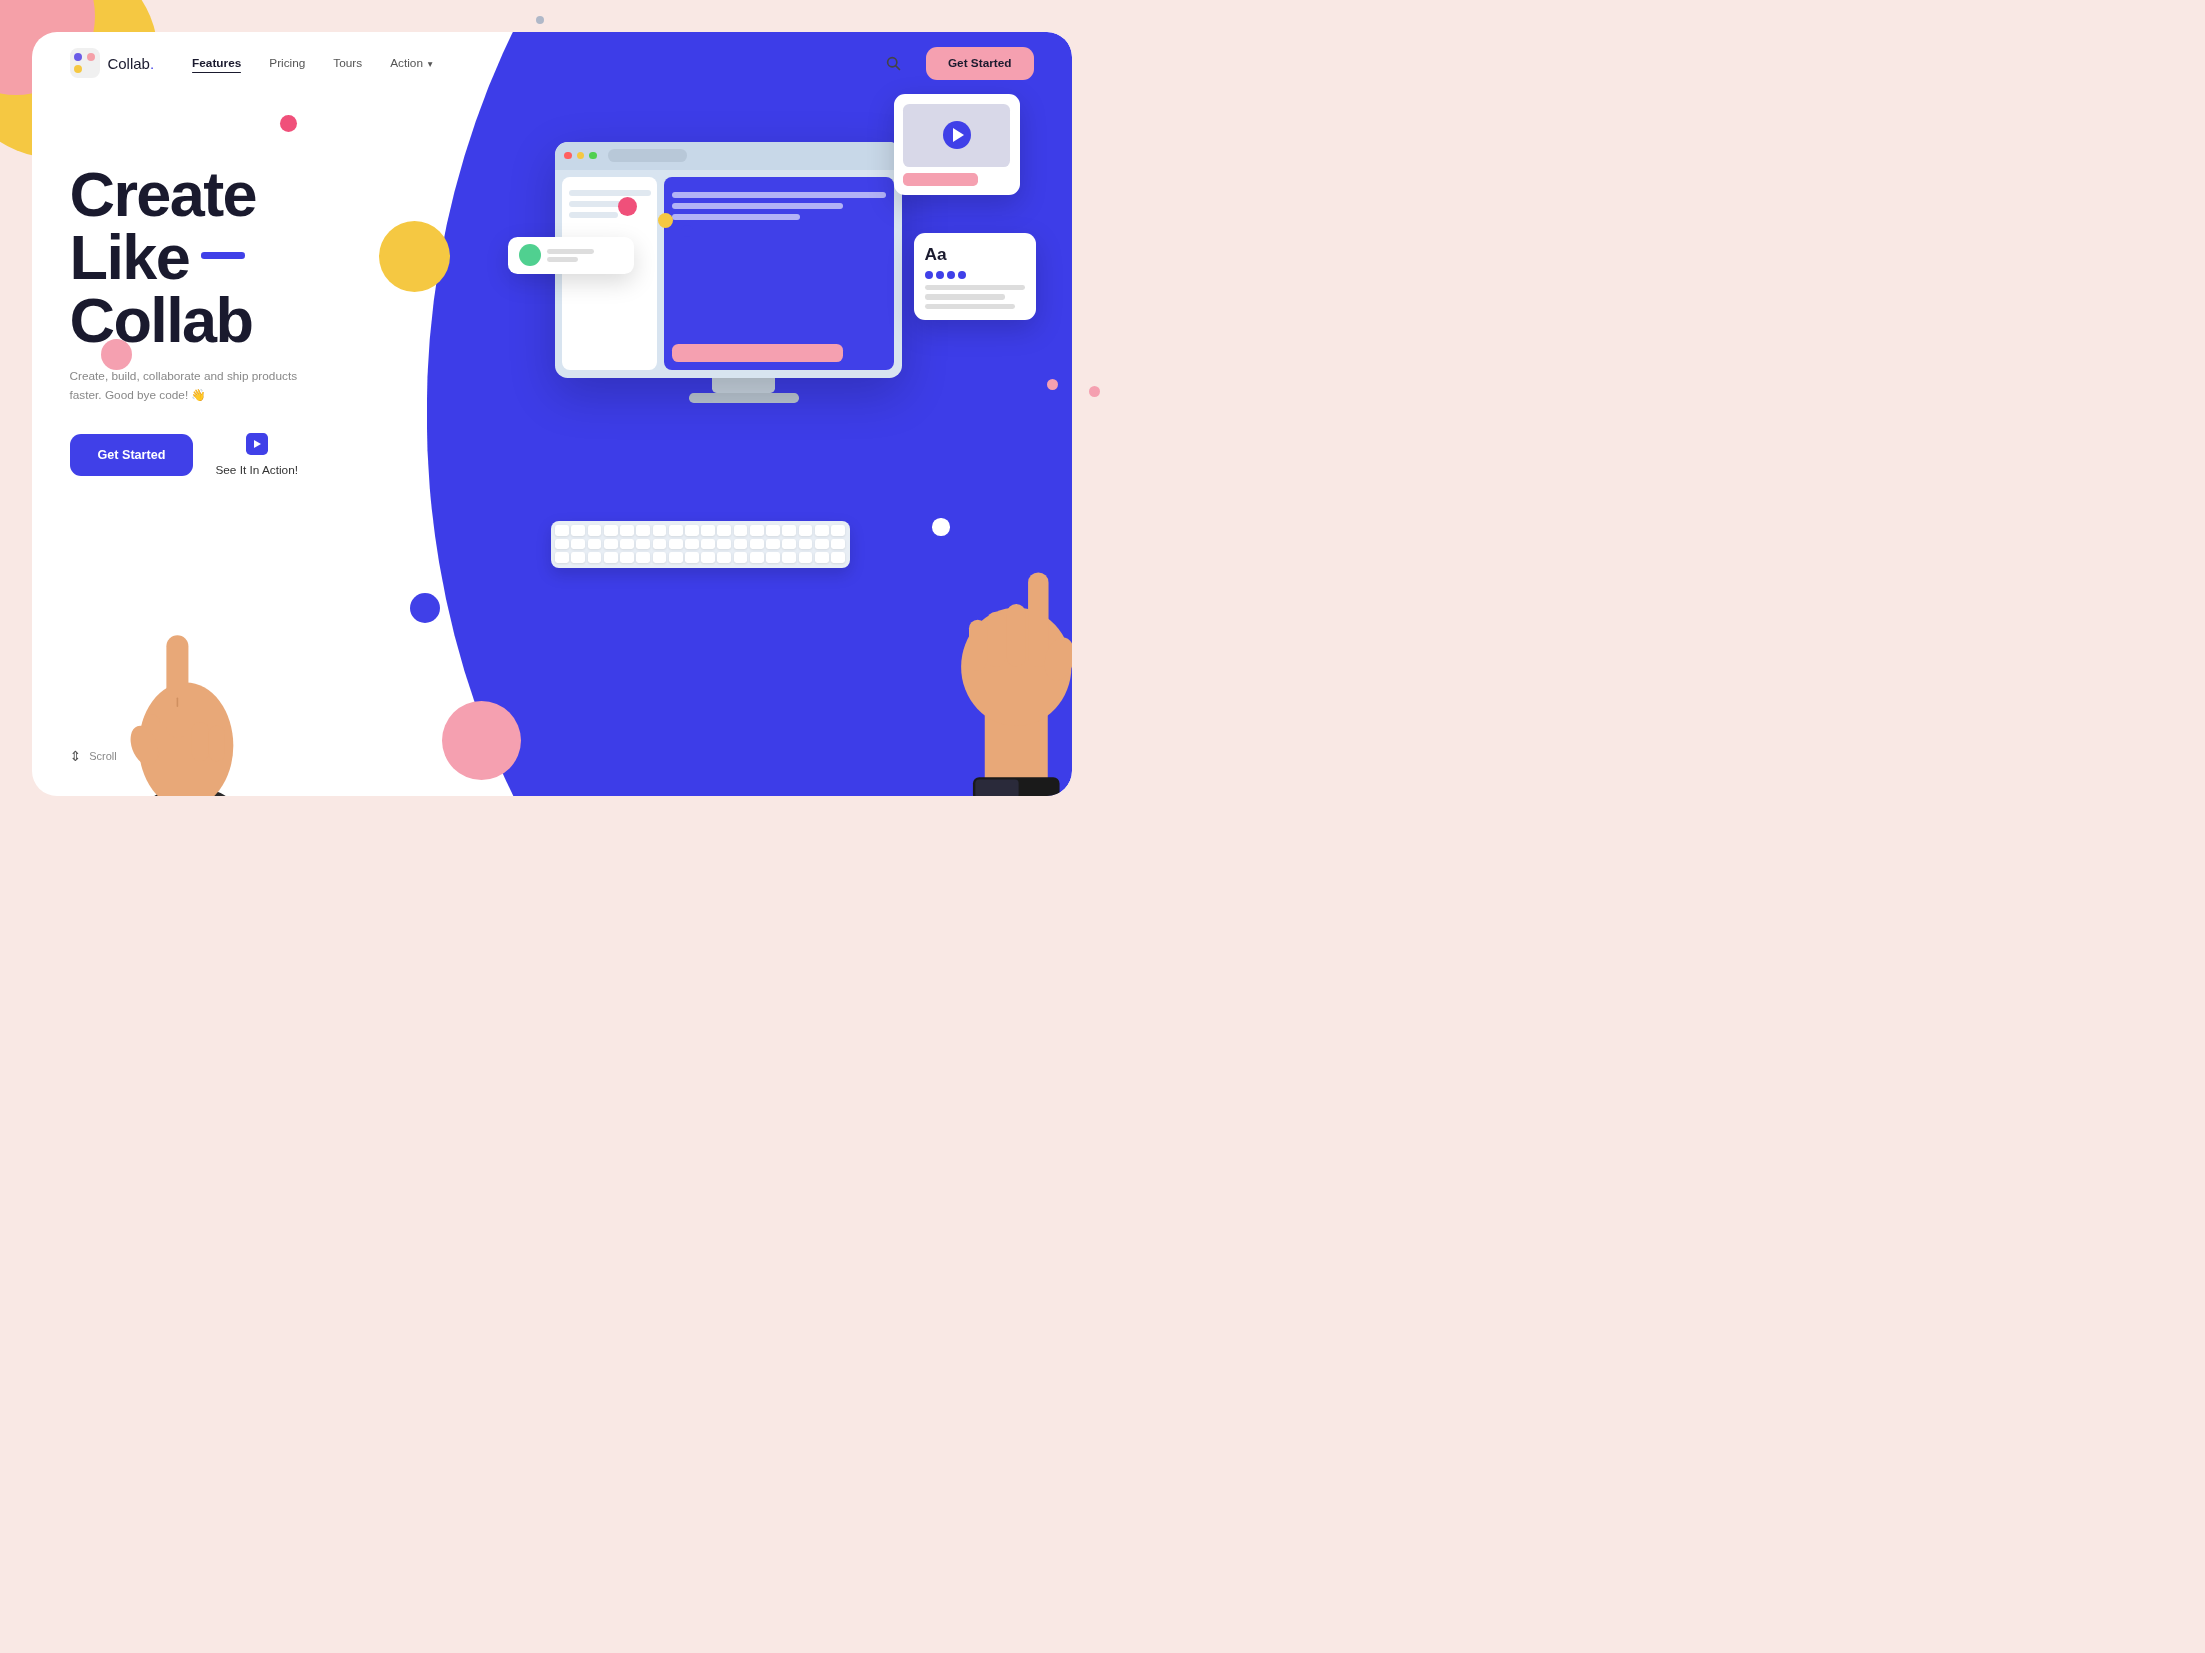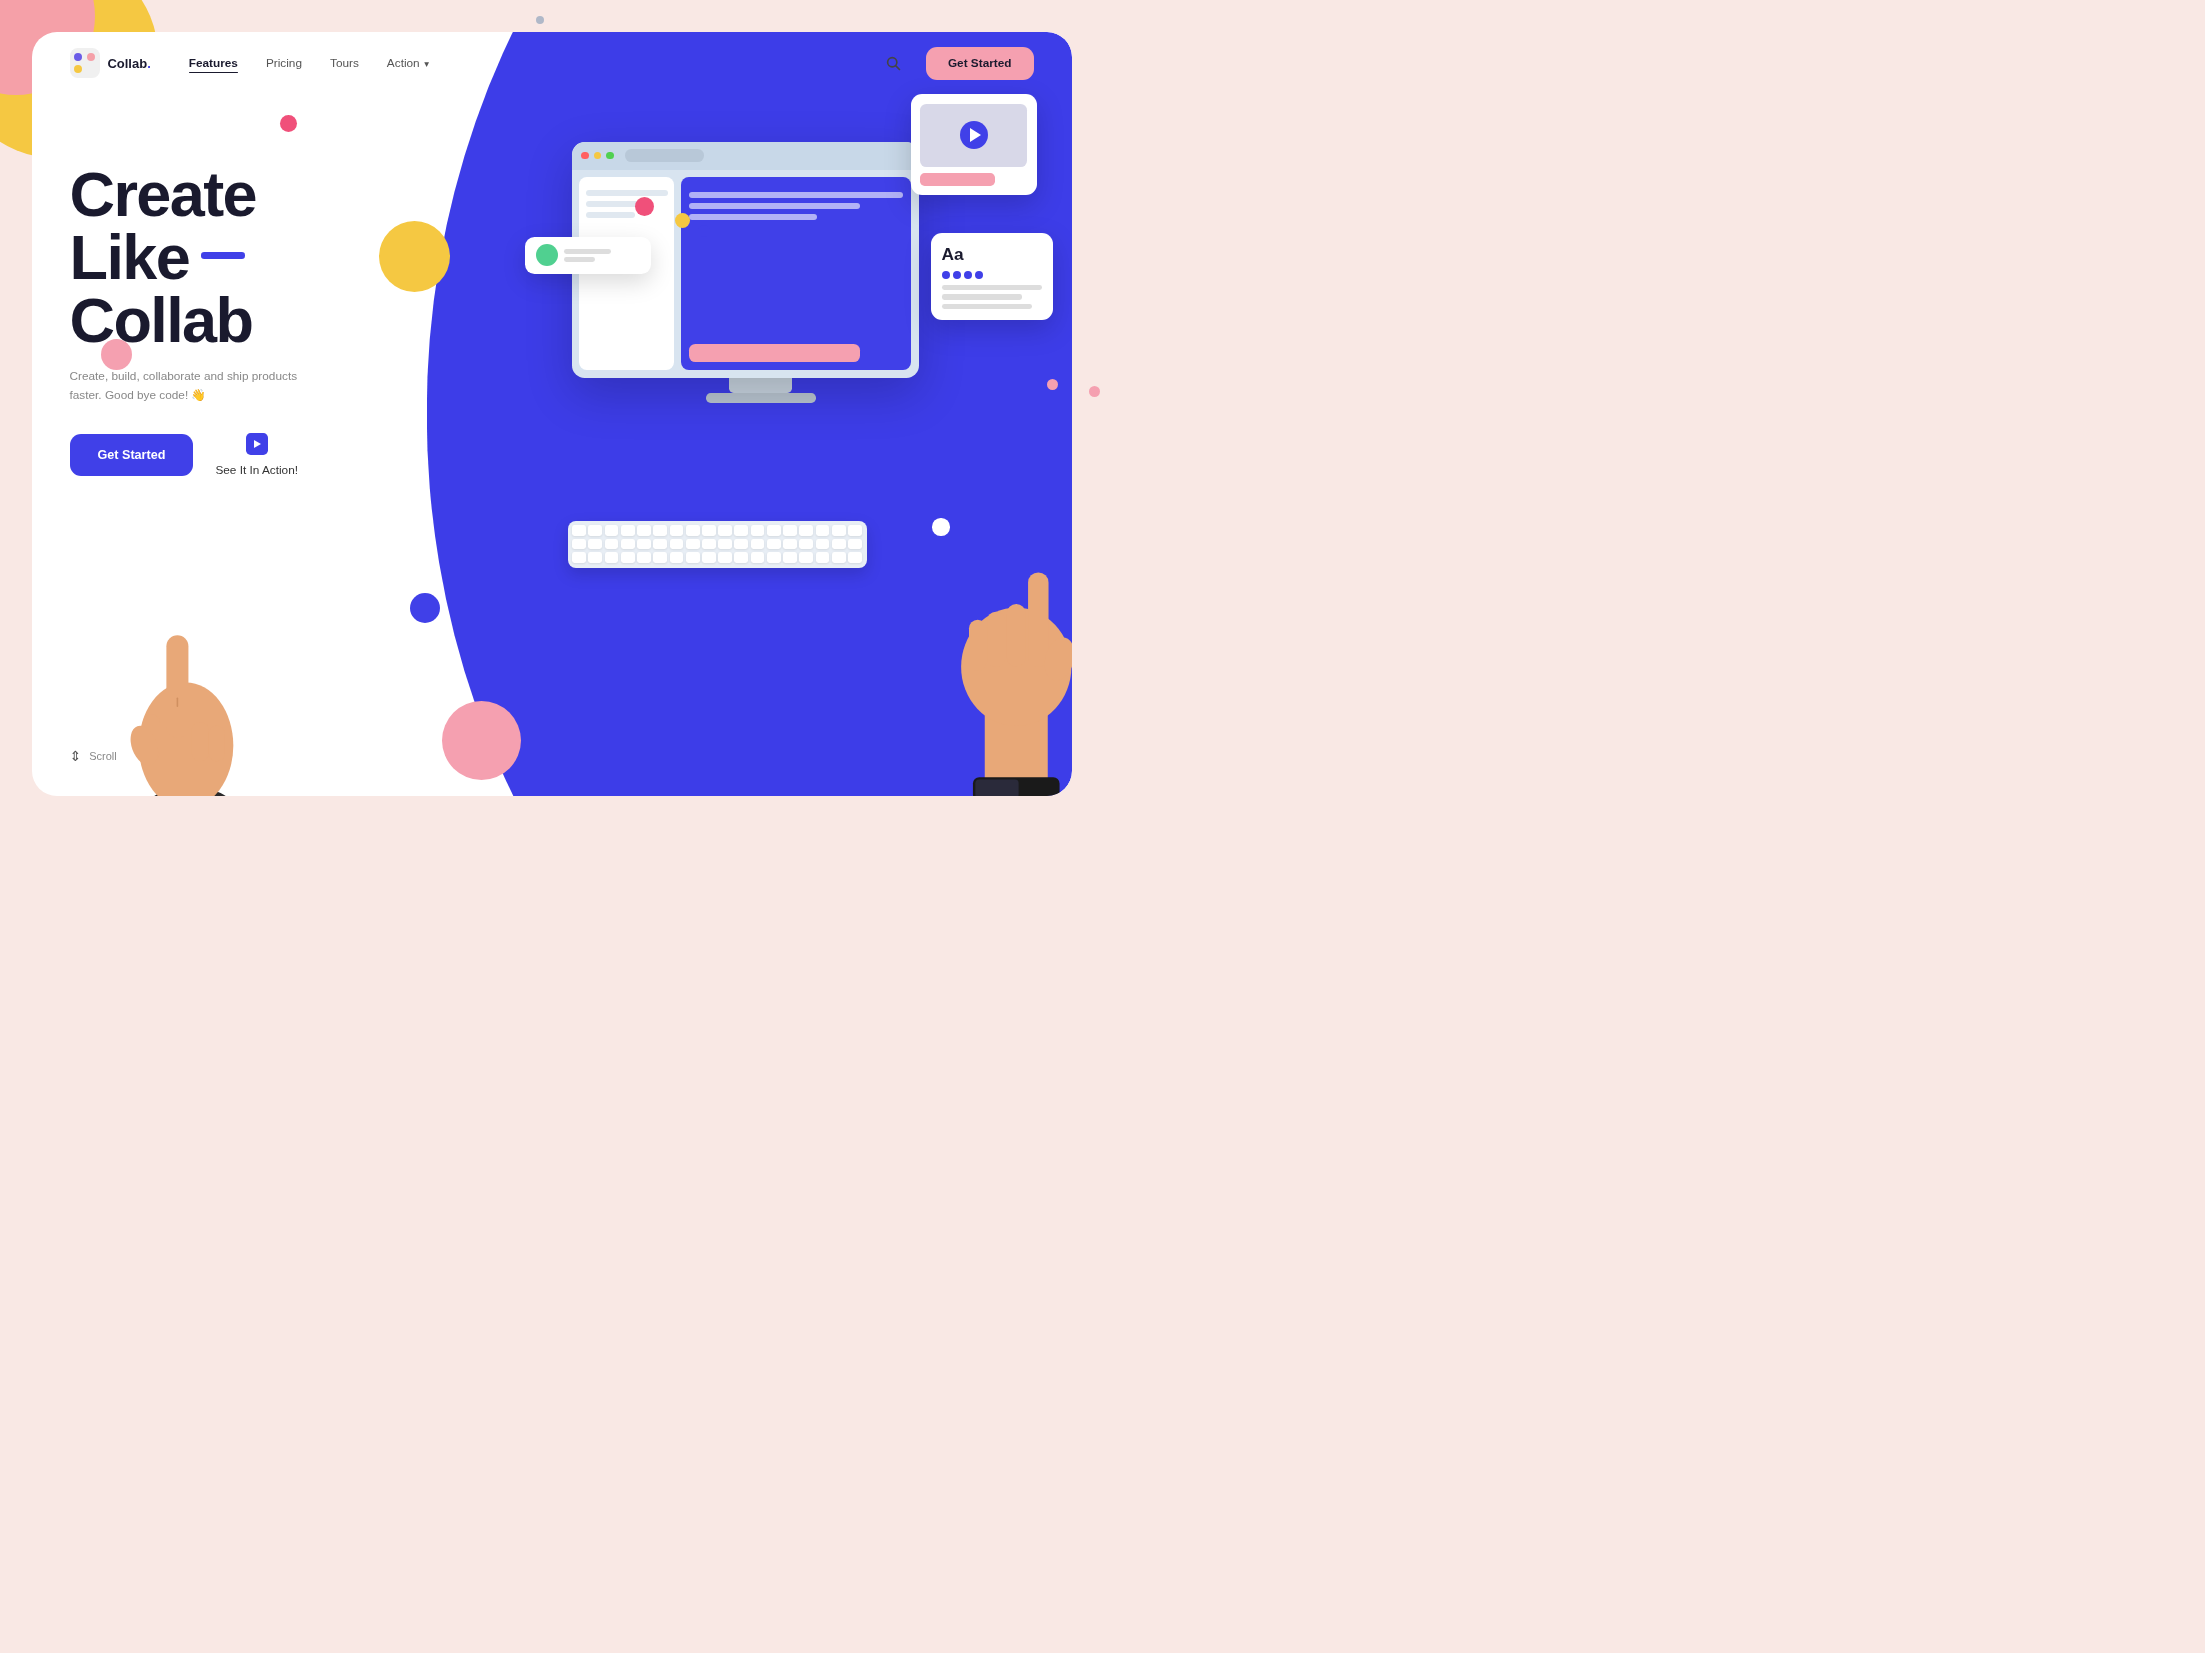--- a/index.html
+++ b/index.html
@@ -116,22 +116,22 @@
       position: absolute;
       bottom: 4.7px;
       left: 4.7px;
       width: 7.9px;
       height: 7.9px;
       background: #f5c842;
       border-radius: 50%;
     }
 
     .logo-text {
-      font-size: 13px;
-      font-weight: 700;
+      font-size: 15px;
+      font-weight: 400;
       color: #1a1a2e;
     }
 
     .logo-dot-purple {
       color: #4040e8;
     }
 
     .nav-links {
       display: flex;
       align-items: center;
@@ -380,21 +380,21 @@
       height: 11px;
       background: #f5a0b0;
       top: 347px;
       right: 14px;
     }
 
     
     .illustration-area {
       position: absolute;
       top: 47px;
-      right: 11px;
+      right: 28px;
       width: 536px;
       height: 536px;
       z-index: 8;
     }
 
     
     .monitor-mockup {
       position: absolute;
       top: 63px;
       left: 47px;

